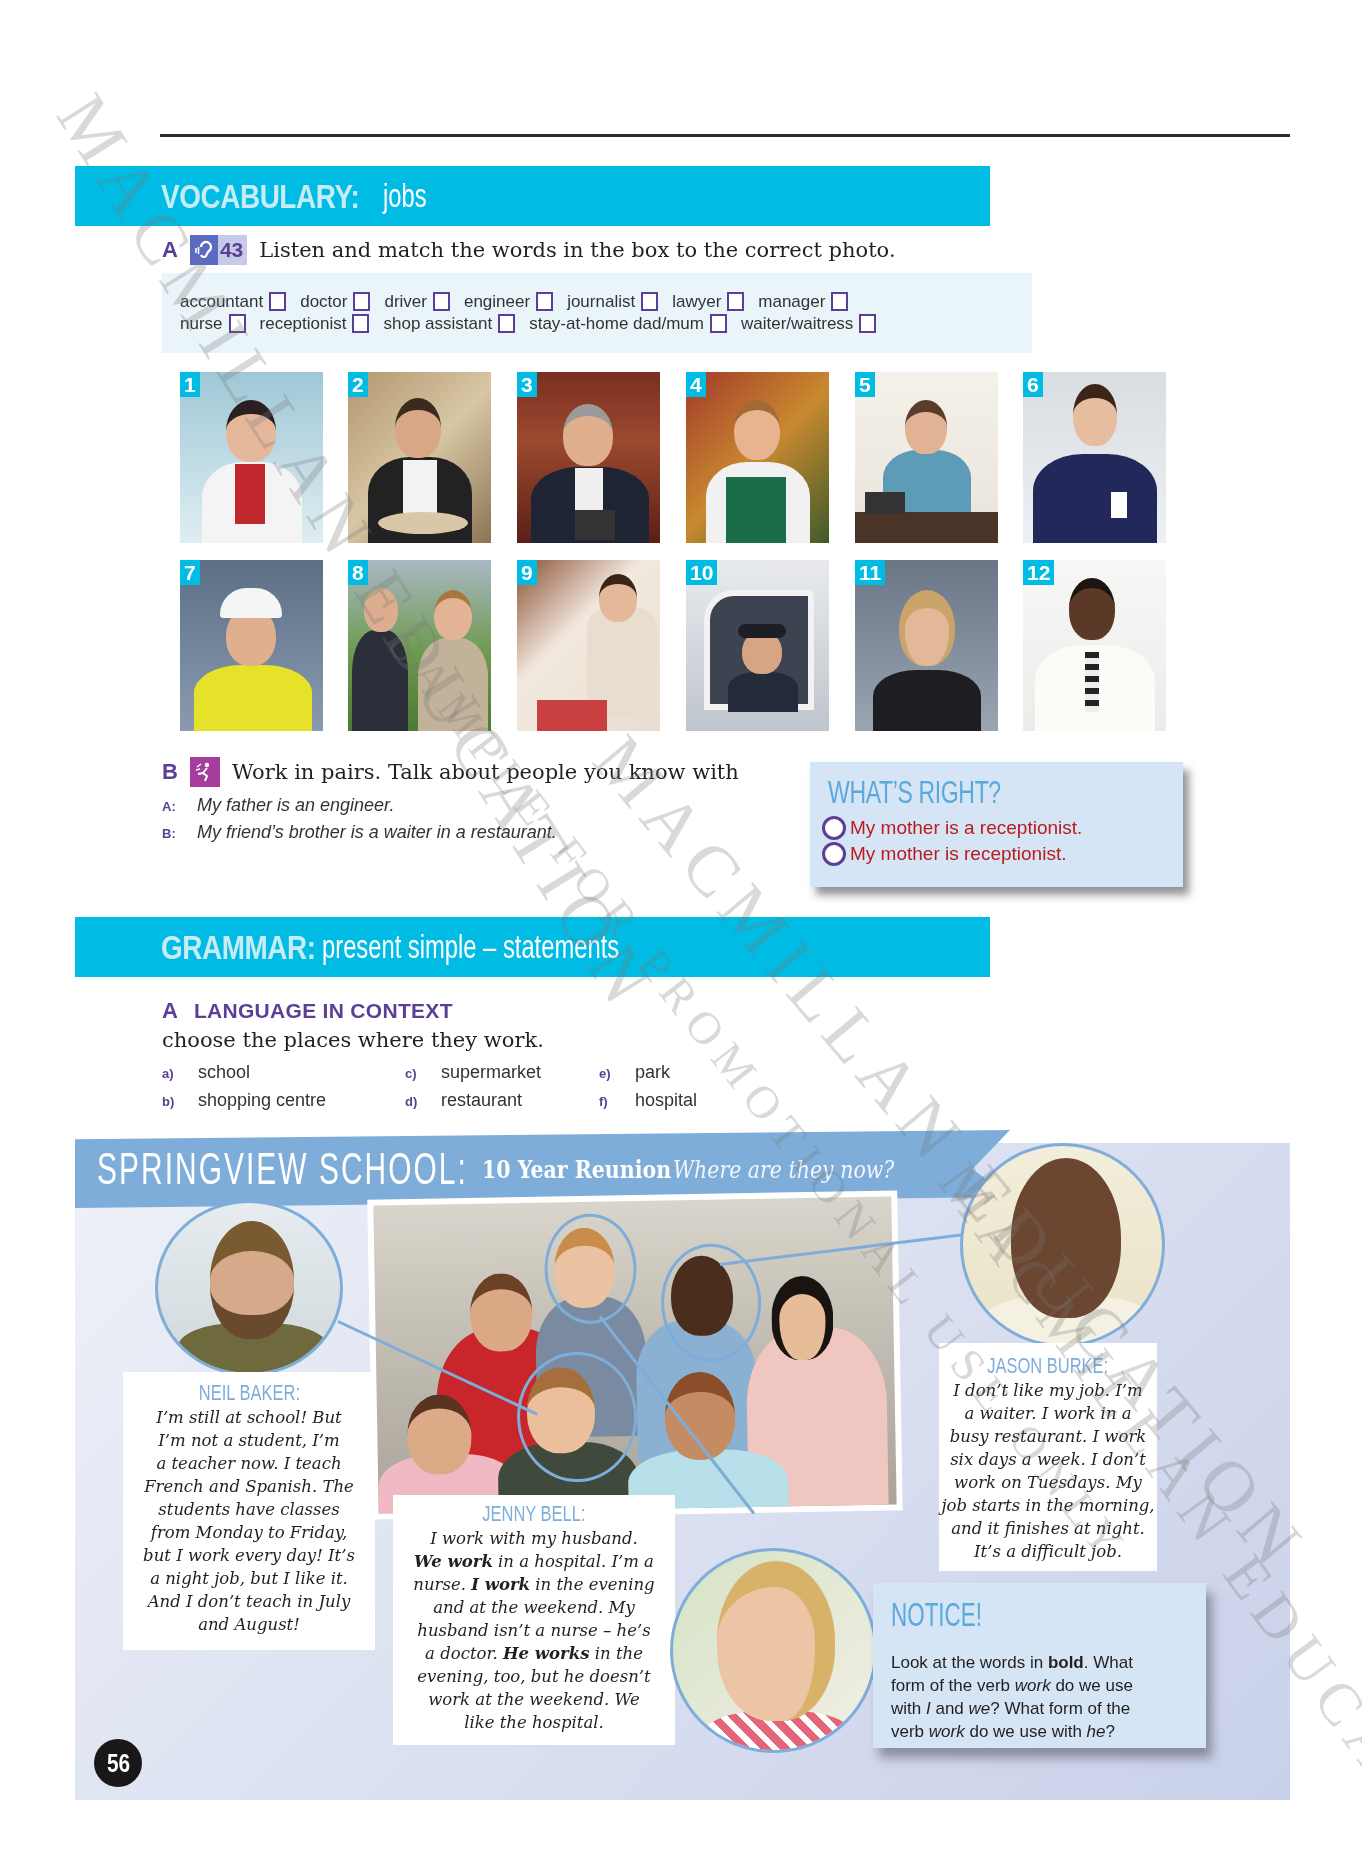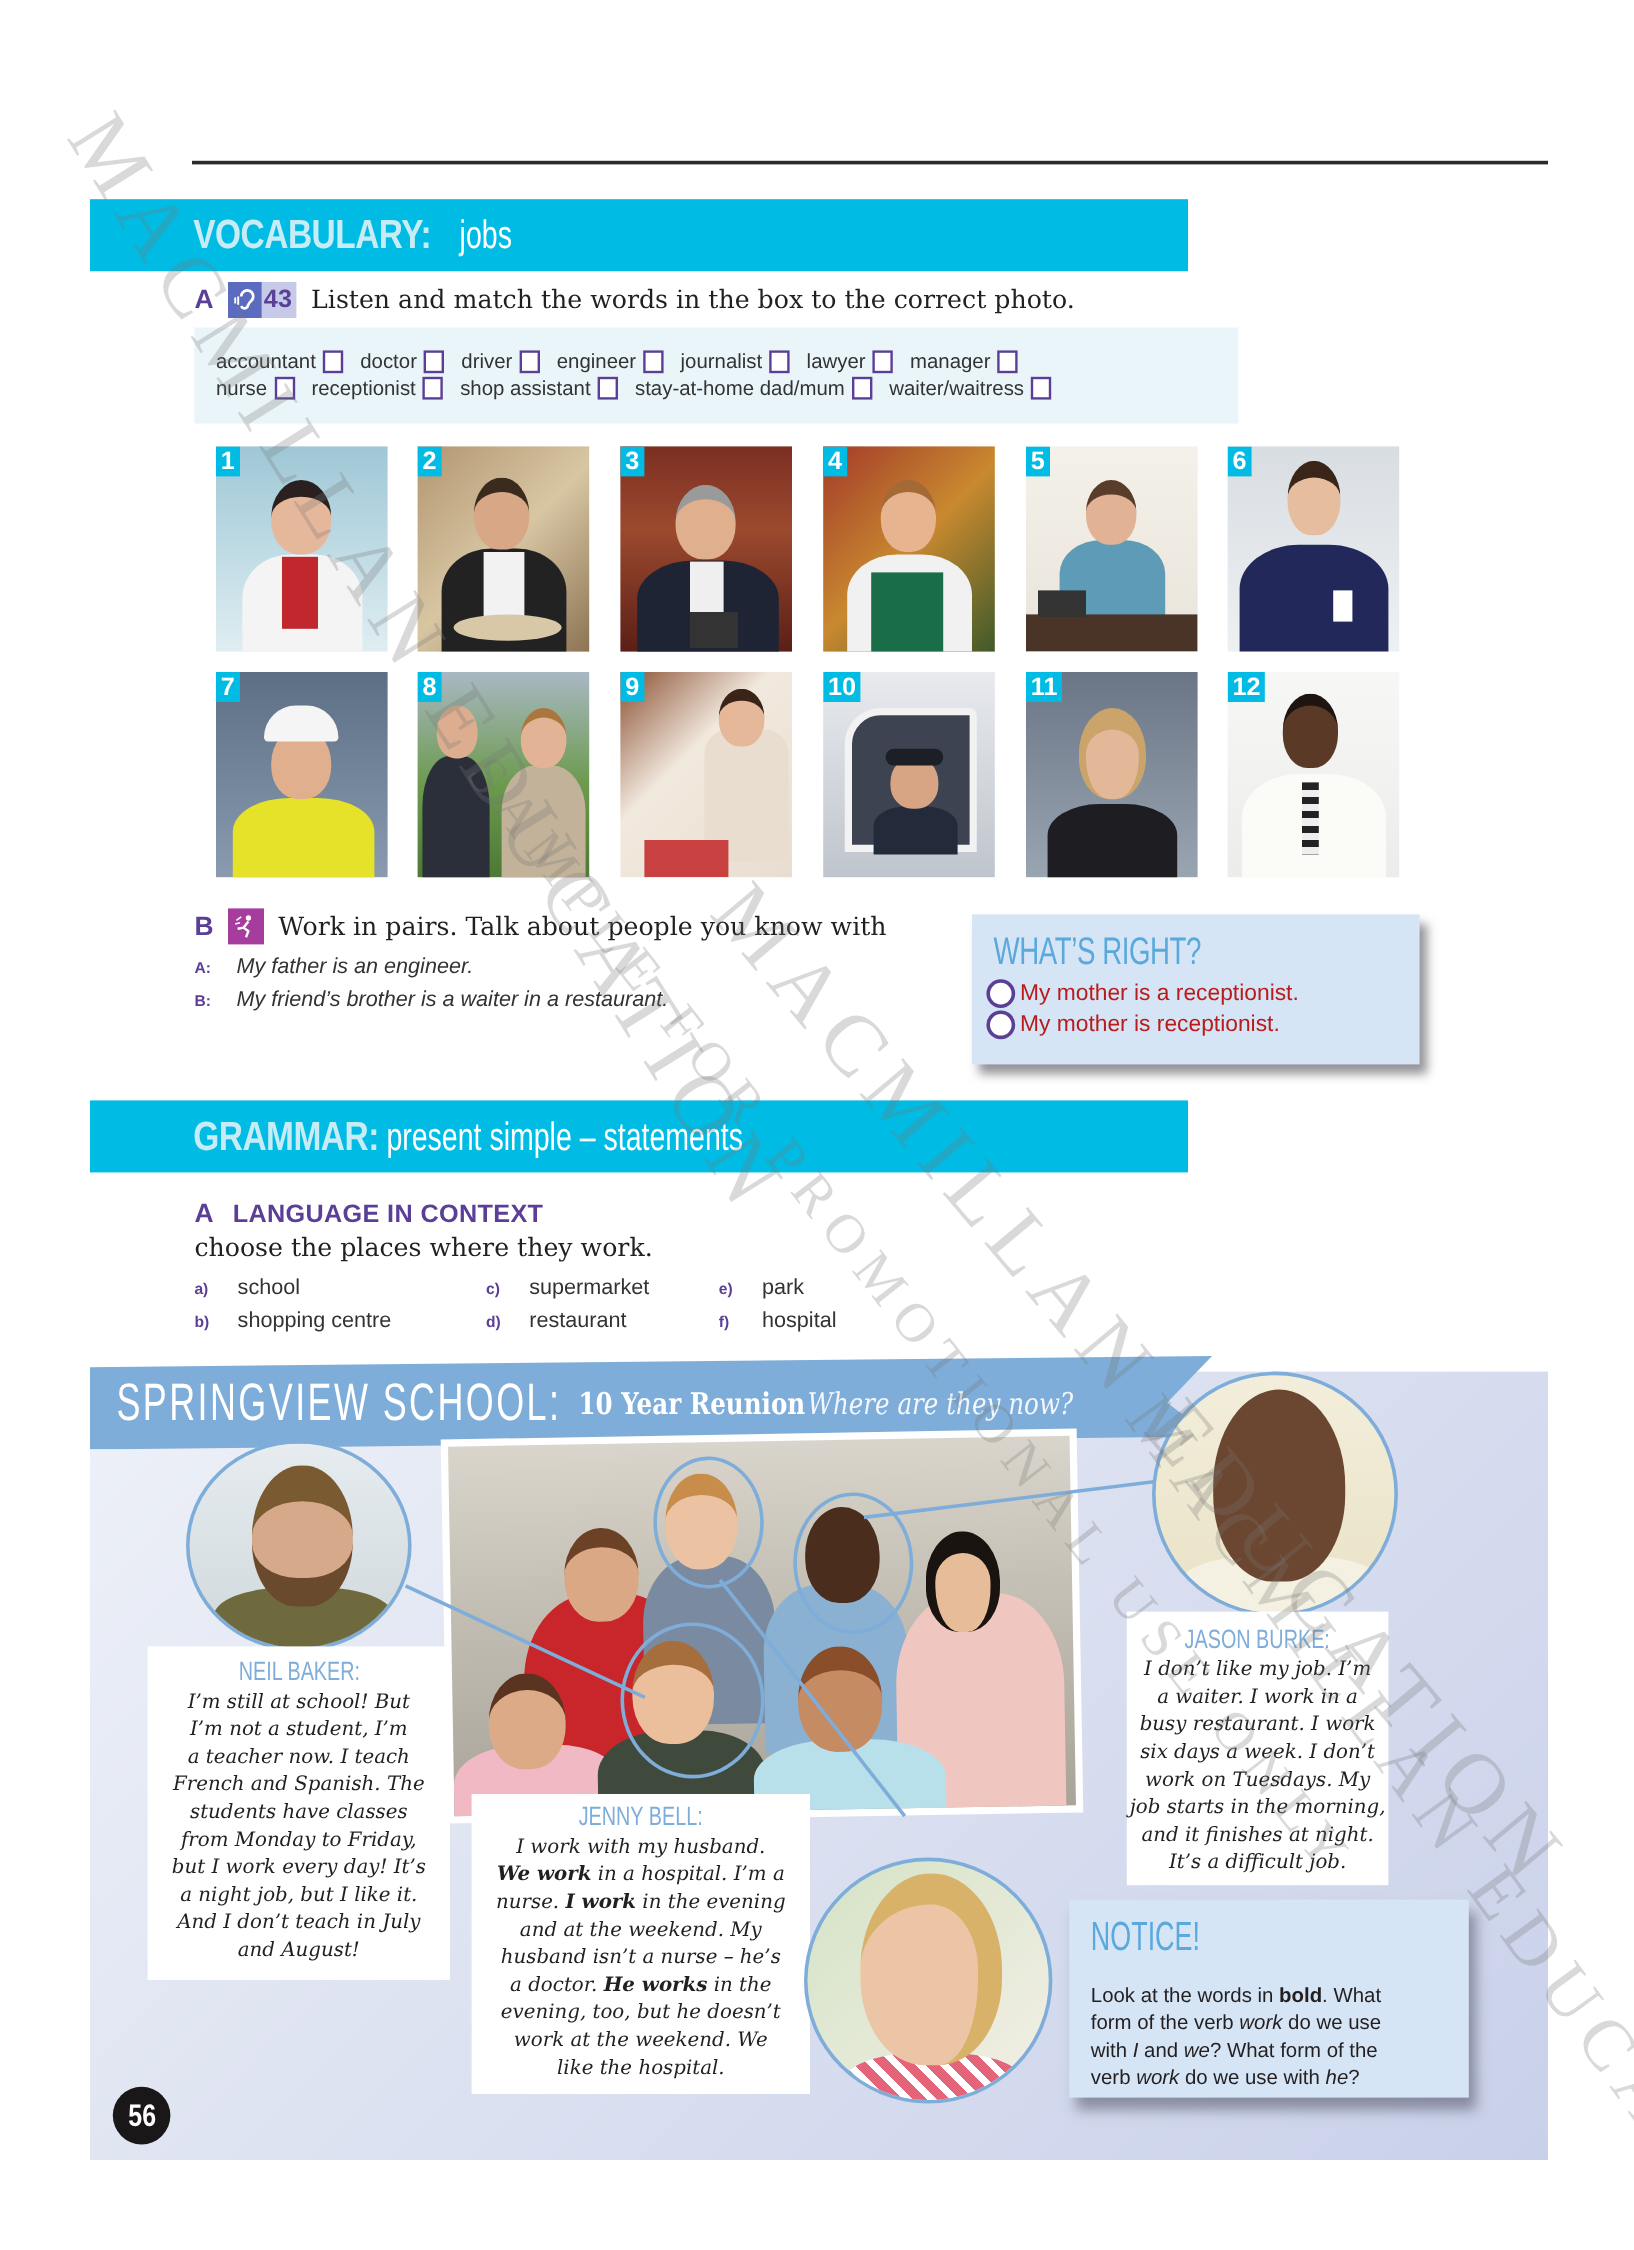--- a/index.html
+++ b/index.html
@@ -420,21 +420,21 @@
     <div>a waiter. I work in a</div>
     <div>busy restaurant. I work</div>
     <div>six days a week. I don’t</div>
     <div>work on Tuesdays. My</div>
     <div>job starts in the morning,</div>
     <div>and it finishes at night.</div>
     <div>It’s a difficult job.</div>
   </div>
 </div>
 
-<div class="abs notice" style="left:891px; top:1583px; width:333px; height:165px; padding:12px 0 0 18px;">
+<div class="abs notice" style="left:873px; top:1583px; width:333px; height:165px; padding:12px 0 0 18px;">
   <div class="notice-title">NOTICE!</div>
   <div class="notice-body" style="margin-top:17px;">
     <div><span>Look at the words in </span><b>bold</b><span>. What</span></div>
     <div><span>form of the verb </span><i>work</i><span> do we use</span></div>
     <div><span>with </span><i>I</i><span> and </span><i>we</i><span>? What form of the</span></div>
     <div><span>verb </span><i>work</i><span> do we use with </span><i>he</i><span>?</span></div>
   </div>
 </div>
 
 <div class="abs pagenum" style="left:94px; top:1739px; width:48px; height:48px;">

